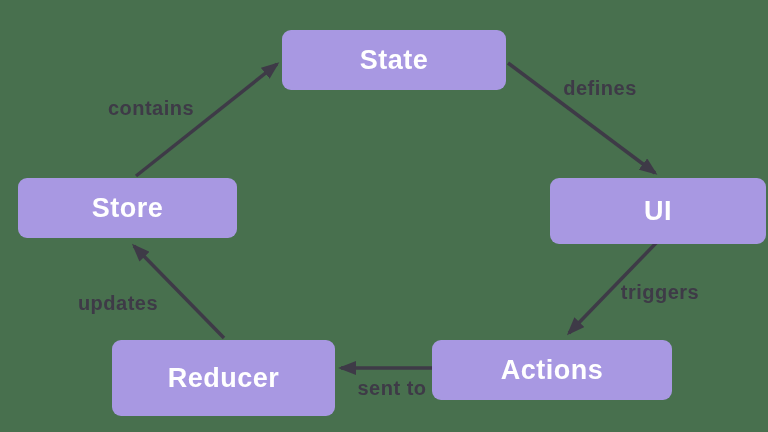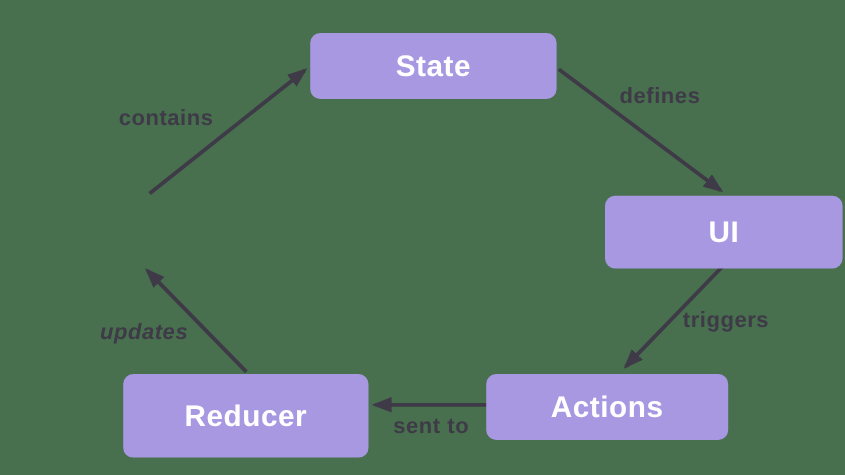--- a/index.html
+++ b/index.html
@@ -35,37 +35,37 @@
     background:var(--node-fill);
     border-radius:9px;
     display:flex;align-items:center;justify-content:center;
     color:var(--node-text);
     font-size:27px;
     font-weight:bold;
     letter-spacing:0.5px;
   }
   .node-state  {left:282px;top:30px; width:224px;height:60px;}
   .node-ui     {left:550px;top:178px;width:216px;height:66px;}
-  .node-actions{left:442px;top:340px;width:220px;height:60px;}
+  .node-actions{left:432px;top:340px;width:240px;height:60px;}
   .node-reducer{left:112px;top:340px;width:223px;height:76px;}
   .node-store  {left:18px; top:178px;width:219px;height:60px;}
   .edge-label{
     position:absolute;
     transform:translate(-50%,-50%);
     color:var(--arrow);
     font-size:20px;
     font-weight:bold;
     letter-spacing:0.5px;
     white-space:nowrap;
   }
   .label-contains{left:151px;top:108px;}
   .label-defines {left:600px;top:88px;}
   .label-triggers{left:660px;top:292px;}
   .label-sentto  {left:392px;top:388px;}
-  .label-updates {left:131px;top:303px;font-style:italic;}
+  .label-updates {left:118px;top:303px;}
 </style>
 </head>
 <body>
 
 <div class="canvas">
 
   <svg class="edges-svg" viewBox="0 0 768 432" xmlns="http://www.w3.org/2000/svg">
     <defs>
       <marker id="ah" markerUnits="userSpaceOnUse" markerWidth="18" markerHeight="14" viewBox="0 0 18 14" refX="15" refY="7" orient="auto">
         <path class="arrow-head" d="M0,0 L18,7 L0,14 Z"></path>
@@ -83,20 +83,23 @@
   </div>
   <div class="node node-ui">
     <span>UI</span>
   </div>
   <div class="node node-actions">
     <span>Actions</span>
   </div>
   <div class="node node-reducer">
     <span>Reducer</span>
   </div>
+  <div class="node node-store">
+    <span>Store</span>
+  </div>
 
   <div class="edge-label label-contains">contains</div>
   <div class="edge-label label-defines">defines</div>
   <div class="edge-label label-triggers">triggers</div>
   <div class="edge-label label-sentto">sent to</div>
   <div class="edge-label label-updates">updates</div>
 
 </div>
 
 </body></html>

